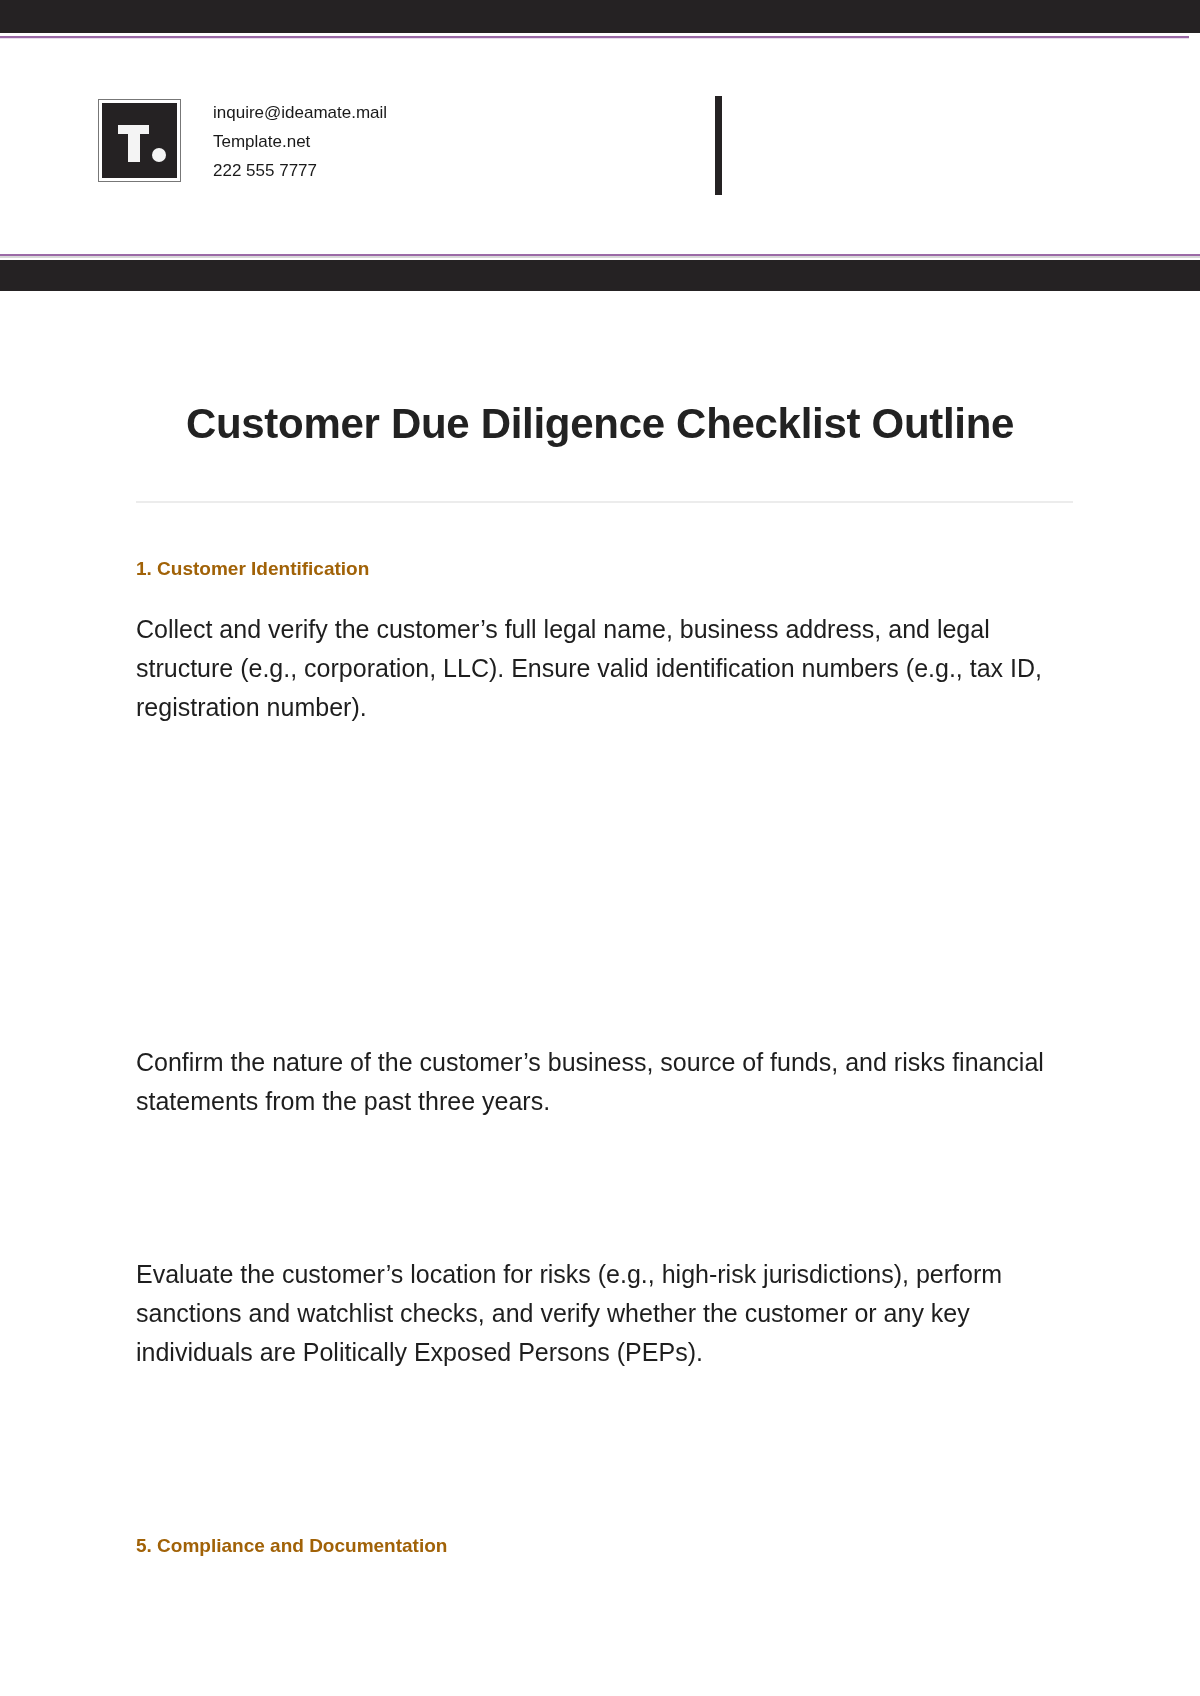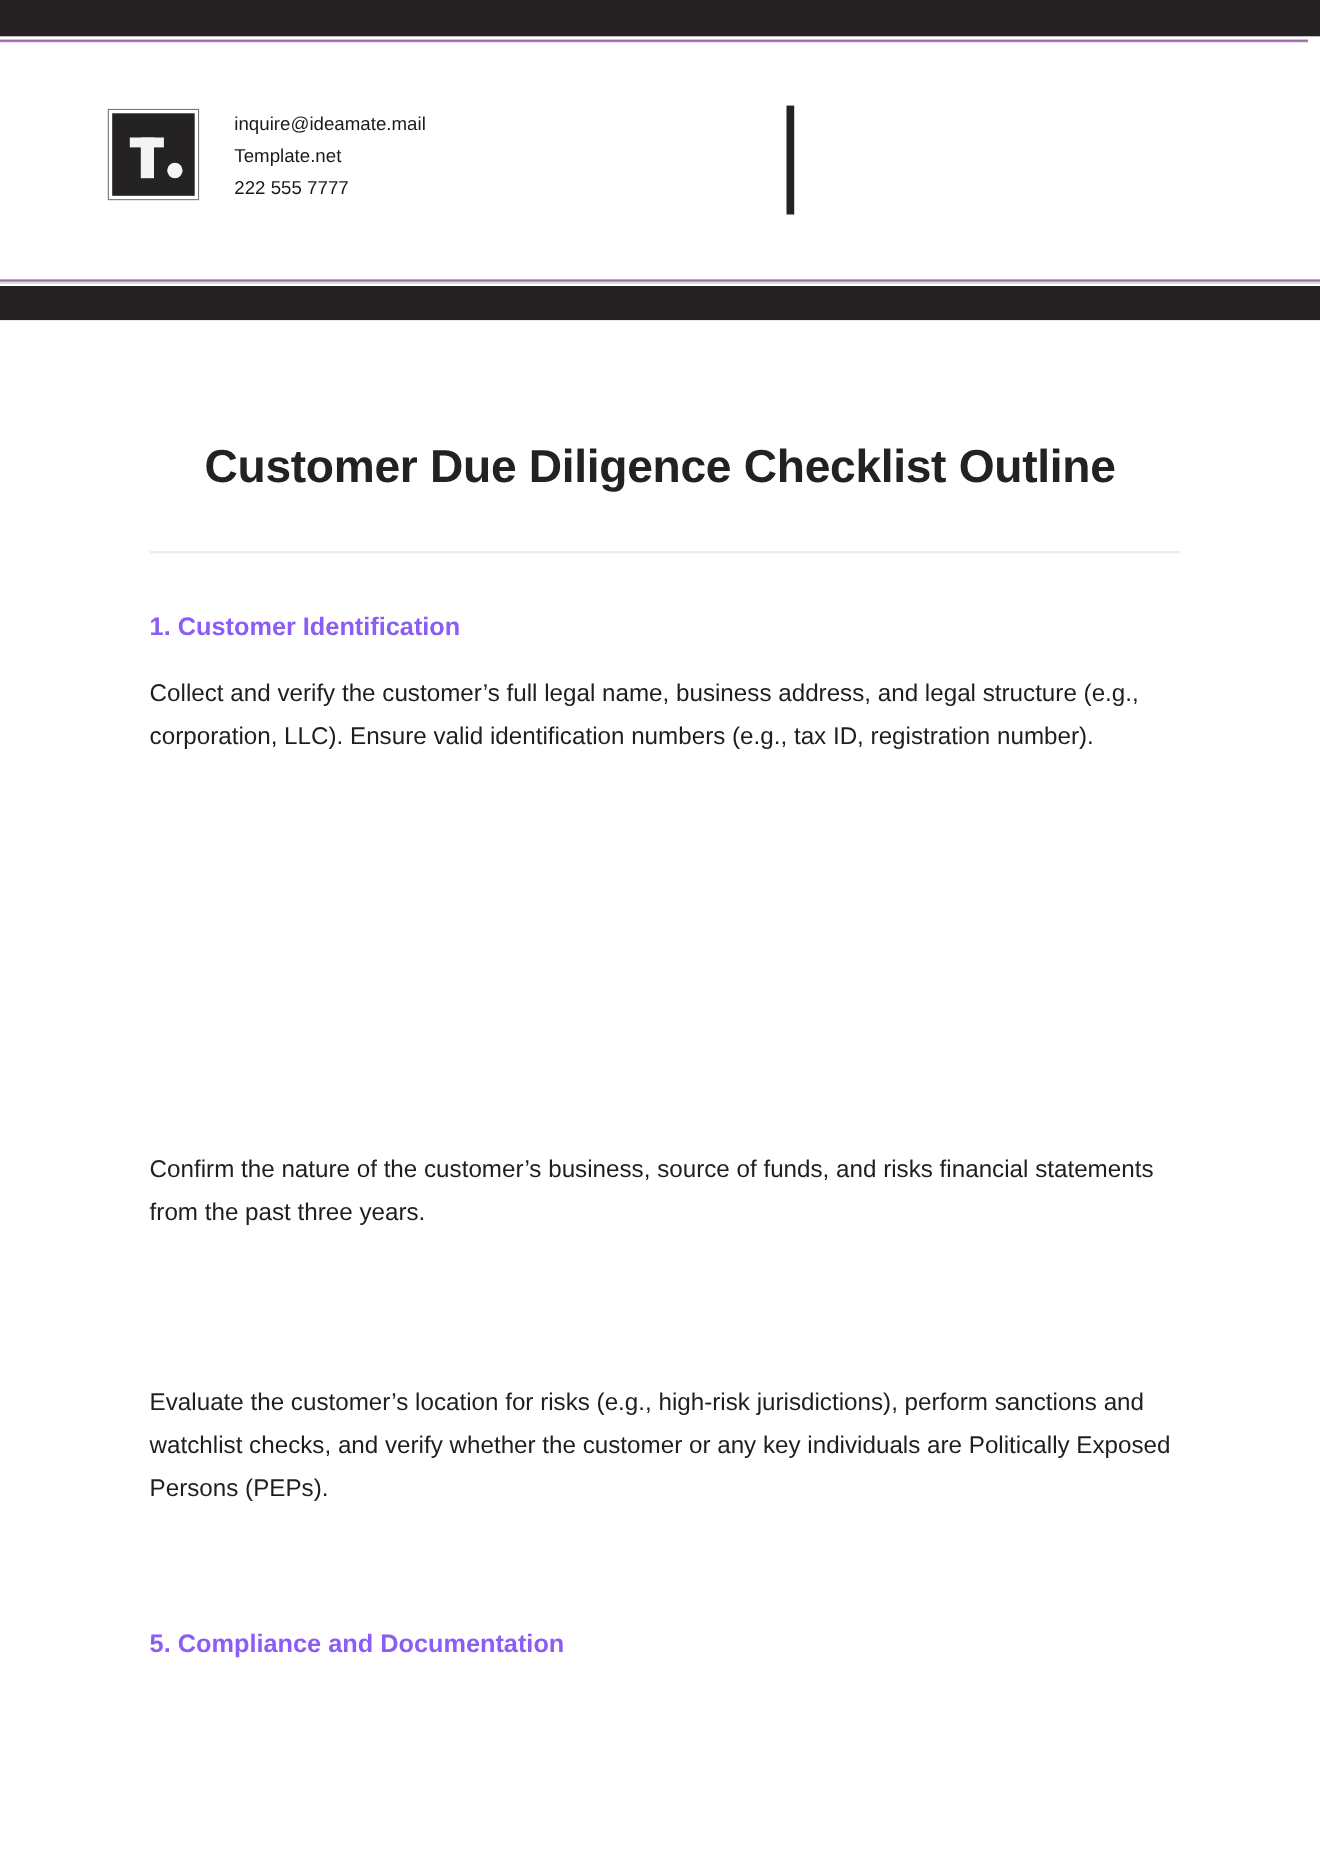--- a/index.html
+++ b/index.html
@@ -14,22 +14,22 @@
   .logo-inner { width:100%; height:100%; background:#252223; position:relative; }
   .logo-t-bar { position:absolute; left:16px; top:22px; width:31px; height:9px; background:#f4f4f4; }
   .logo-t-stem { position:absolute; left:26px; top:22px; width:12px; height:37px; background:#f4f4f4; }
   .logo-dot { position:absolute; left:50px; top:45px; width:14px; height:14px; border-radius:50%; background:#f4f4f4; }
   .contact { position:absolute; left:213px; top:98px; font-size:18px; line-height:29px; color:#1a1a1a; font-family:Liberation Sans, sans-serif; font-size:17px; }
   .contact div { white-space:nowrap; }
   .vbar { position:absolute; left:715px; top:96px; width:7px; height:99px; background:#252223; }
   .title { position:absolute; left:0; width:1200px; top:400px; text-align:center; font-size:42px; font-weight:bold; color:#222222; letter-spacing:-0.3px; }
   .divider { position:absolute; left:136px; top:501px; width:937px; height:2px; background:#ececec; }
   .section { position:absolute; left:136px; width:940px; }
-  .section h2 { margin:0; font-size:23px; font-weight:bold; color:#8b5cf6; line-height:30px; }
-  .section p { margin:26px 0 0 0; font-size:22px; line-height:39px; color:#1e1e1e; }
+  .section h2 { margin:0; font-size:19px; font-weight:bold; color:#a16207; line-height:30px; }
+  .section p { margin:26px 0 0 0; font-size:25px; line-height:39px; color:#1e1e1e; }
 </style>
 </head>
 <body>
 
 <div class="band band-top"></div>
 <div class="pline pline-top"></div>
 
 <div class="logo">
   <div class="logo-inner">
     <div class="logo-t-bar"></div>
@@ -61,15 +61,15 @@
 </div>
 
 <div class="section" style="top:1017px;">
   <p>Confirm the nature of the customer’s business, source of funds, and risks financial statements from the past three years.</p>
 </div>
 
 <div class="section" style="top:1229px;">
   <p>Evaluate the customer’s location for risks (e.g., high-risk jurisdictions), perform sanctions and watchlist checks, and verify whether the customer or any key individuals are Politically Exposed Persons (PEPs).</p>
 </div>
 
-<div class="section" style="top:1479px;">
+<div class="section" style="top:1531px;">
   <h2>5. Compliance and Documentation</h2>
 </div>
 
 </body></html>

